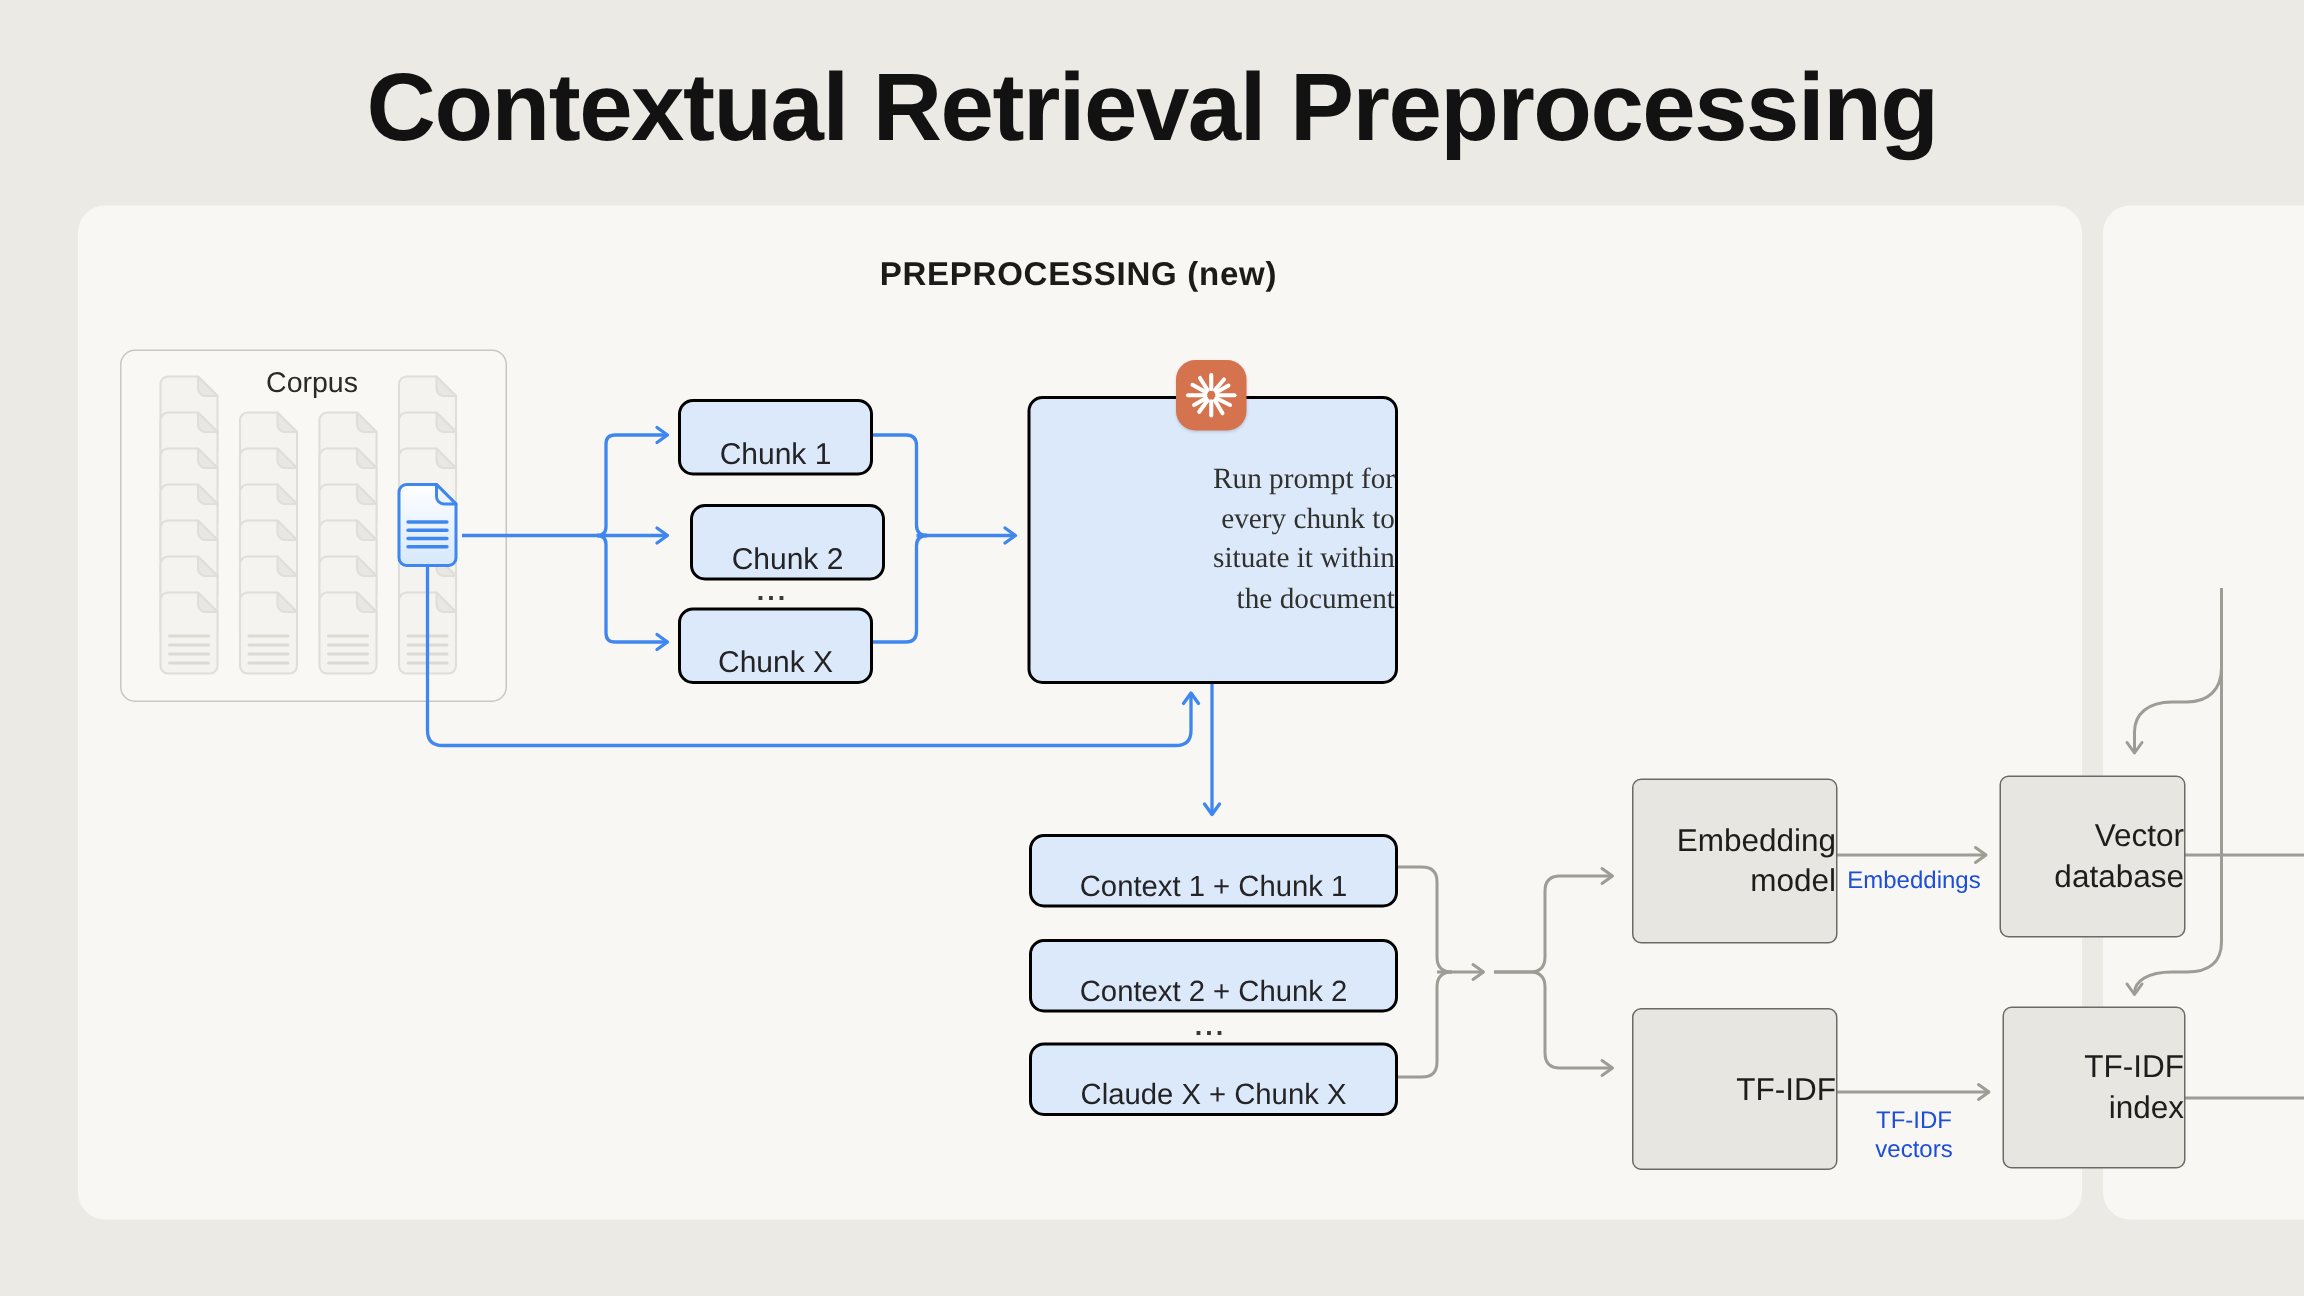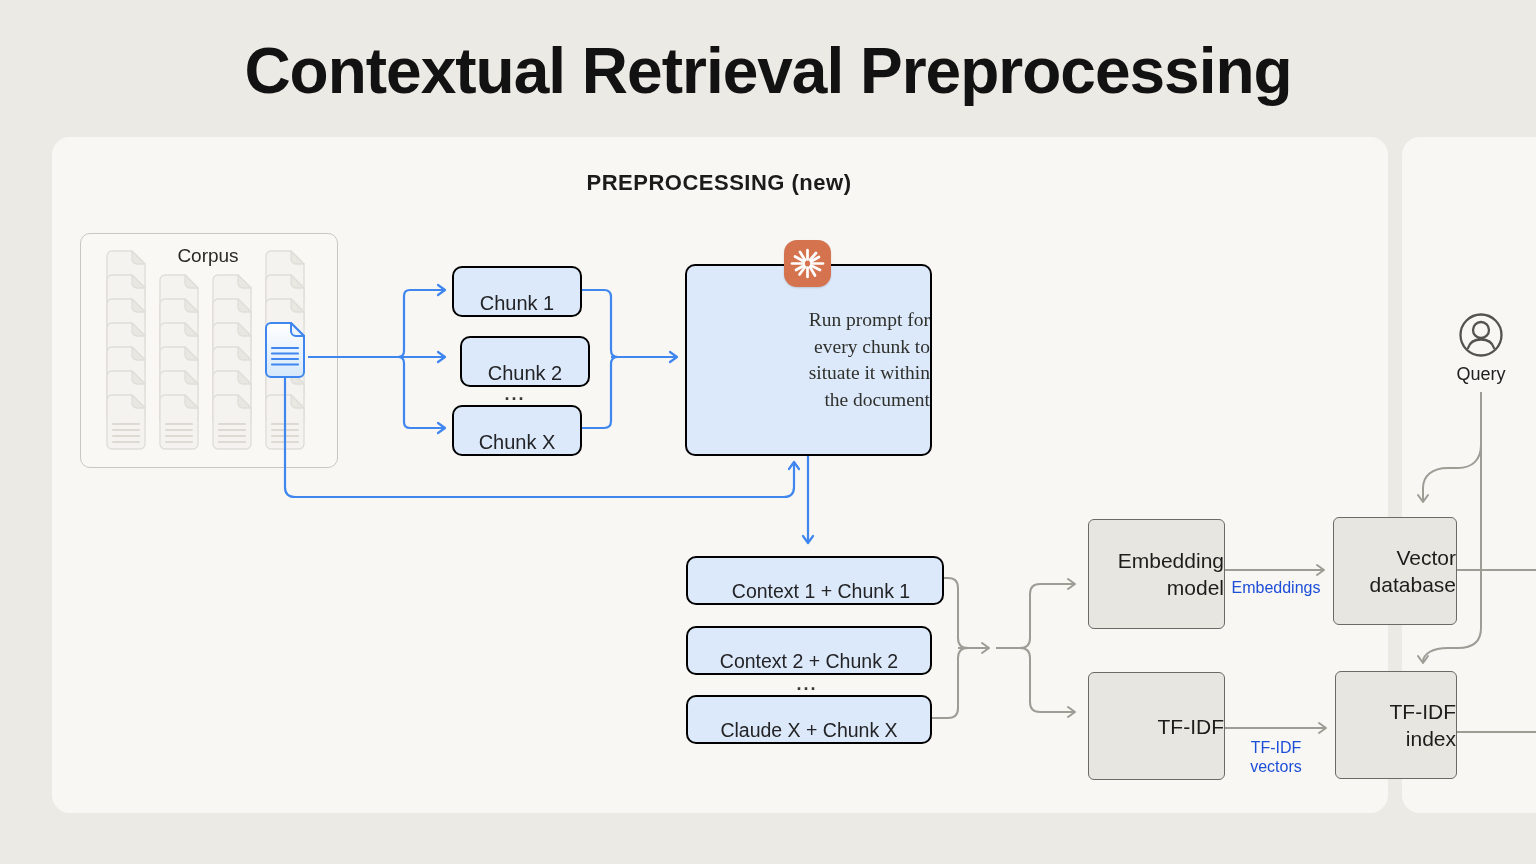--- a/index.html
+++ b/index.html
@@ -191,21 +191,21 @@
         <line x1="20" y1="25.5" x2="12" y2="30"></line>
         <line x1="21" y1="27" x2="15.5" y2="34.5"></line>
         <line x1="23.5" y1="27.5" x2="23.5" y2="37"></line>
         <line x1="26" y1="27" x2="31" y2="35.5"></line>
         <line x1="27" y1="25.5" x2="36" y2="30"></line>
       </g>
     </svg>
   </div>
 
 
-  <div class="bluebox" style="left:686px;top:556px;width:242px;height:45px;font-size:19.5px;padding-left:12px;">
+  <div class="bluebox" style="left:686px;top:556px;width:242px;height:45px;font-size:19.5px;">
       <span>Context 1 + Chunk 1</span>
     </div>
   <div class="bluebox" style="left:686px;top:626px;width:242px;height:45px;font-size:19.5px;">
       <span>Context 2 + Chunk 2</span>
     </div>
   <div class="dots" style="left:686px;top:674px;width:242px;">...</div>
   <div class="bluebox" style="left:686px;top:695px;width:242px;height:45px;font-size:19.5px;">
       <span>Claude X + Chunk X</span>
     </div>
 
@@ -224,22 +224,14 @@
     <span>TF-IDF</span>
     <span>index</span>
   </div>
 
   <div class="flow-label" style="left:1226px;top:578px;width:100px;">Embeddings</div>
   <div class="flow-label" style="left:1226px;top:738px;width:100px;">
     <div>TF-IDF</div>
     <div>vectors</div>
   </div>
 
-  <div id="query-wrap">
-    <svg width="46" height="46" viewBox="0 0 46 46">
-      <circle cx="23" cy="23" r="20.5" fill="none" stroke="#54534e" stroke-width="2.3"></circle>
-      <circle cx="23" cy="18" r="8" fill="none" stroke="#54534e" stroke-width="2.3"></circle>
-      <path d="M10 36 C12 29.5 17 27.5 23 27.5 C29 27.5 34 29.5 36 36" fill="none" stroke="#54534e" stroke-width="2.3" stroke-linecap="round"></path>
-    </svg>
-    <div id="query-label">Query</div>
-  </div>
 
 </div>
 
 </body></html>

